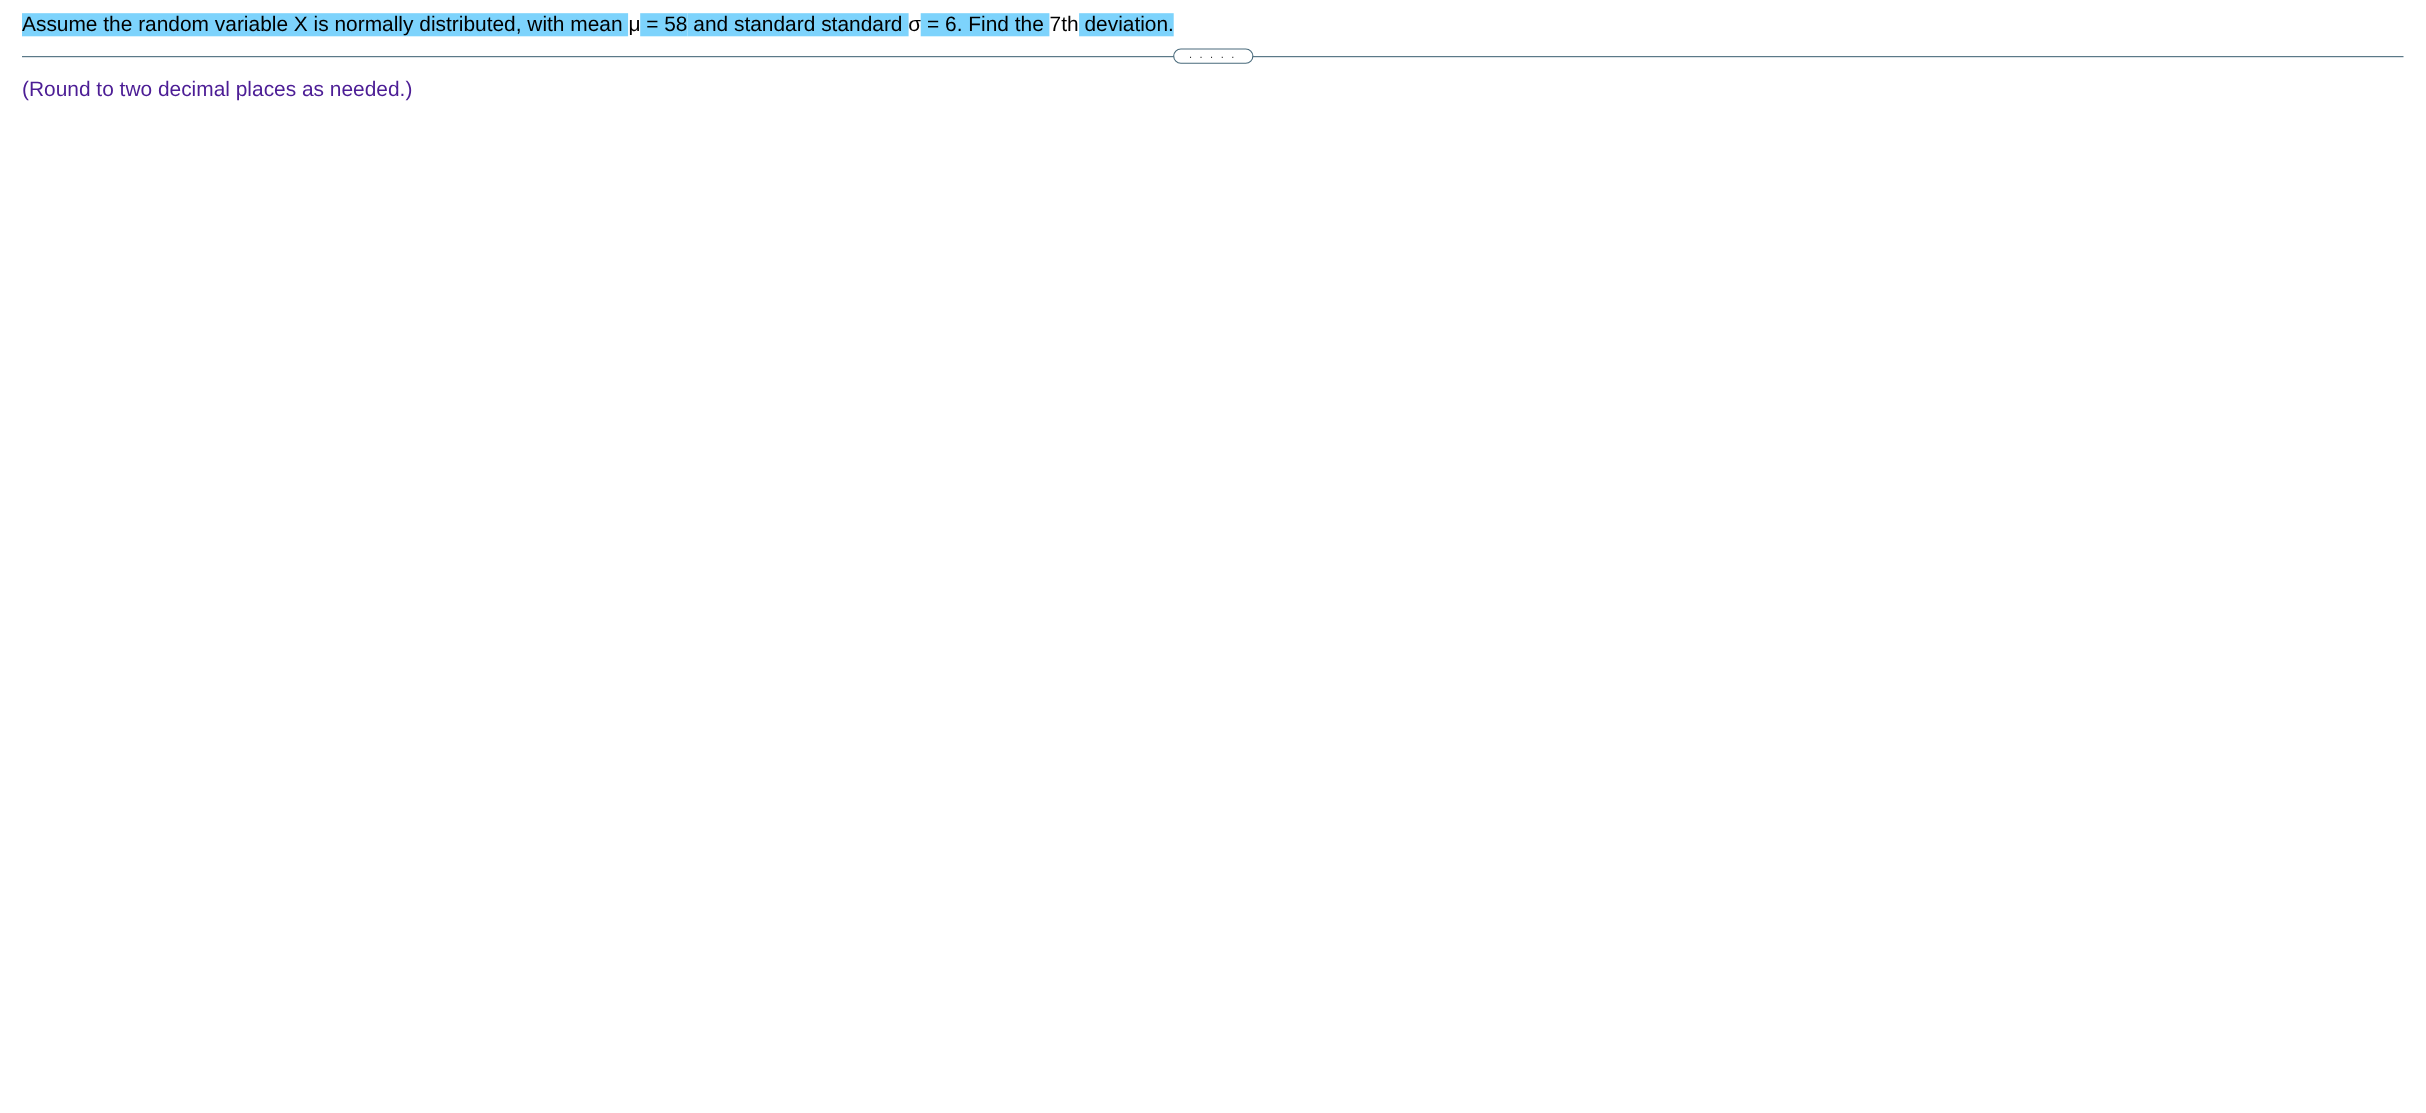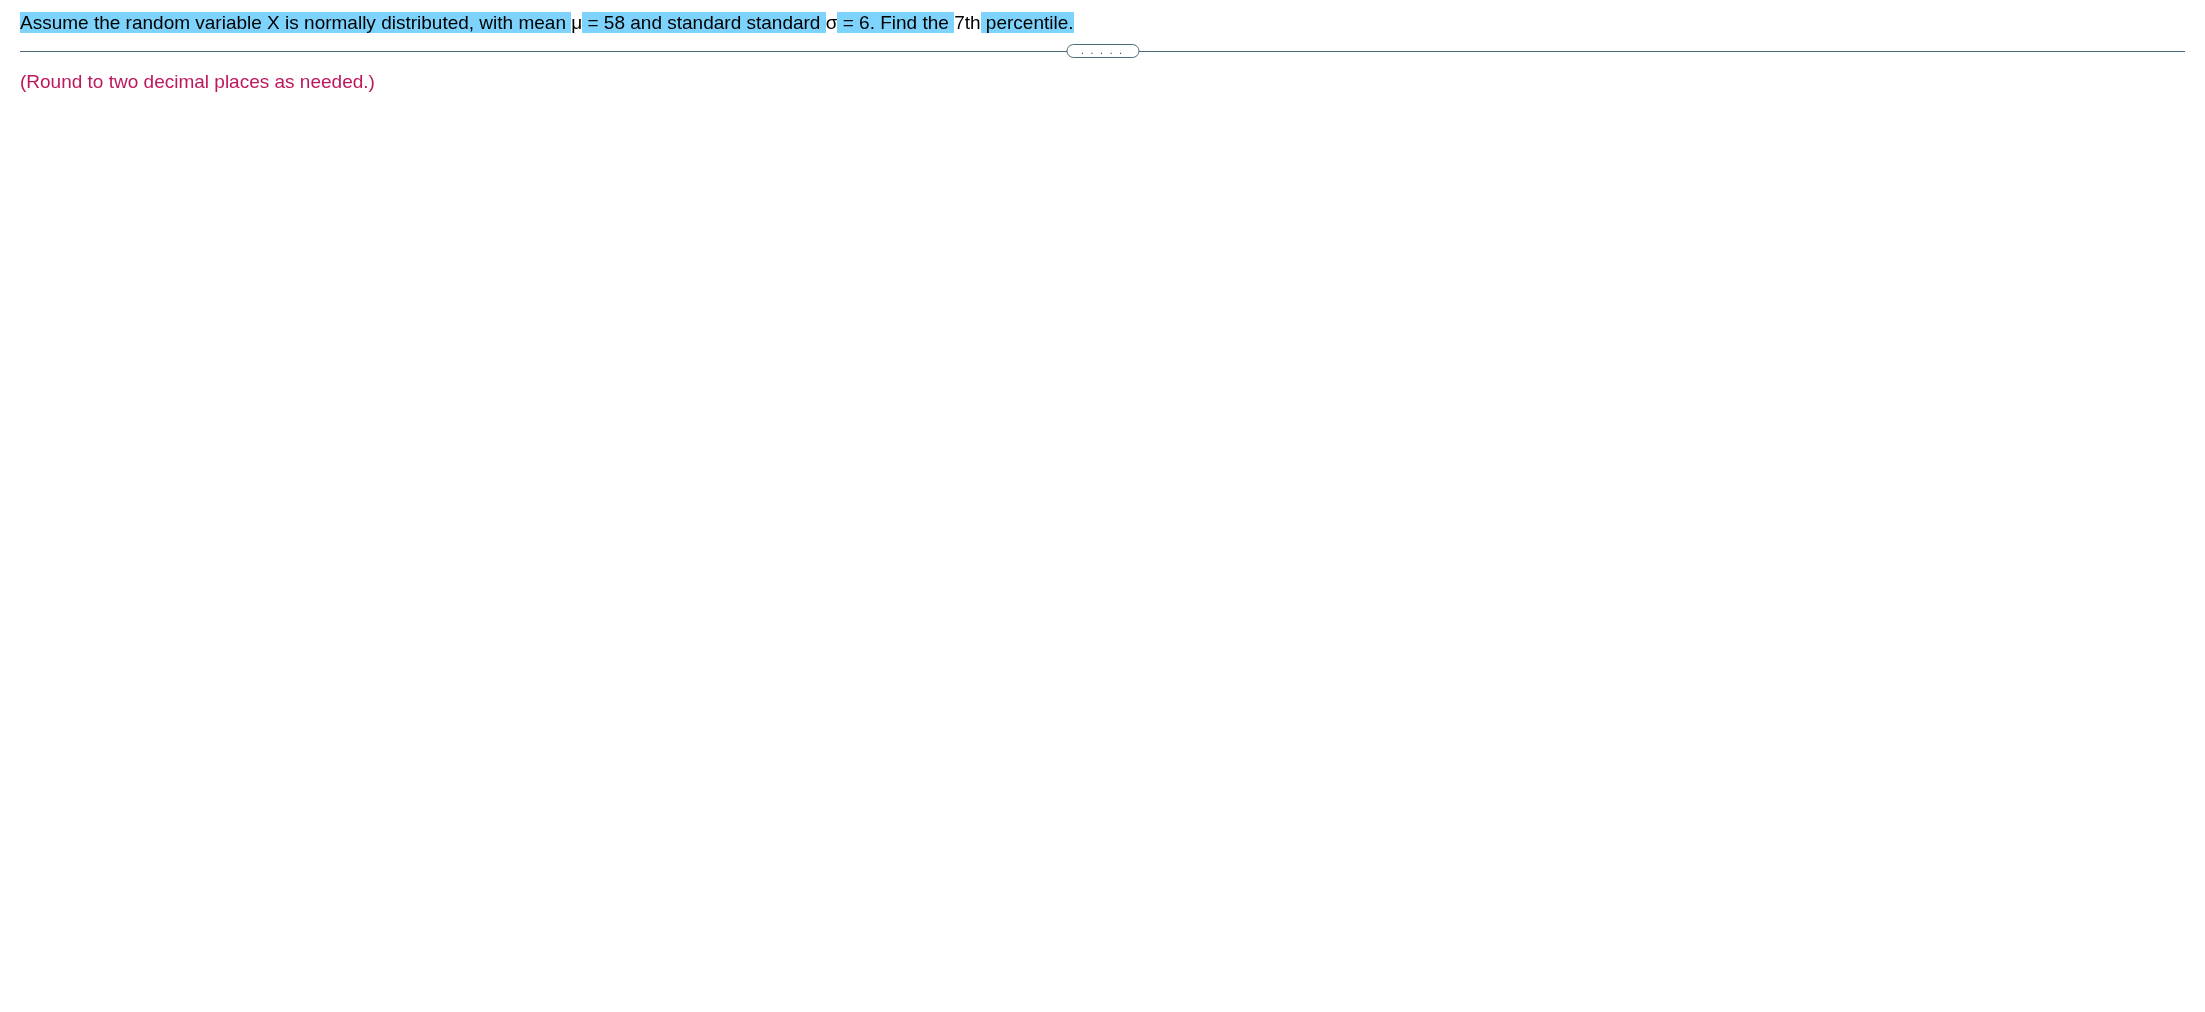--- a/index.html
+++ b/index.html
@@ -55,28 +55,28 @@
     height: 22px;
     border: 1.5px solid #1a6e8e;
     vertical-align: middle;
     margin: 0 2px;
     background: #fff;
     box-sizing: border-box;
     font-size: 14px;
     text-align: center;
   }
   .instruction {
-    color: #be185d;
+    color: #4c1d95;
   }
 </style>
 </head>
 <body>
 
 <div class="question-area">
-  <span class="highlight">Assume the random variable X is normally distributed, with mean </span><span>μ</span><span class="highlight"> = 58</span><span class="highlight"> and standard standard </span><span>σ</span><span class="highlight"> = 6</span><span class="highlight">. Find the </span><span>7th</span><span class="highlight"> percentile.</span>
+  <span class="highlight">Assume the random variable X is normally distributed, with mean </span><span>μ</span><span class="highlight"> = 58</span><span class="highlight"> and standard standard </span><span>σ</span><span class="highlight"> = 6</span><span class="highlight">. Find the </span><span>7th</span><span class="highlight"> deviation.</span>
 </div>
 
 <div class="divider-wrap">
   <div class="divider-line"></div>
   <div class="divider-pill">. . . . .</div>
 </div>
 
 <div class="answer-area">
   <div class="instruction">(Round to two decimal places as needed.)</div>
 </div>

